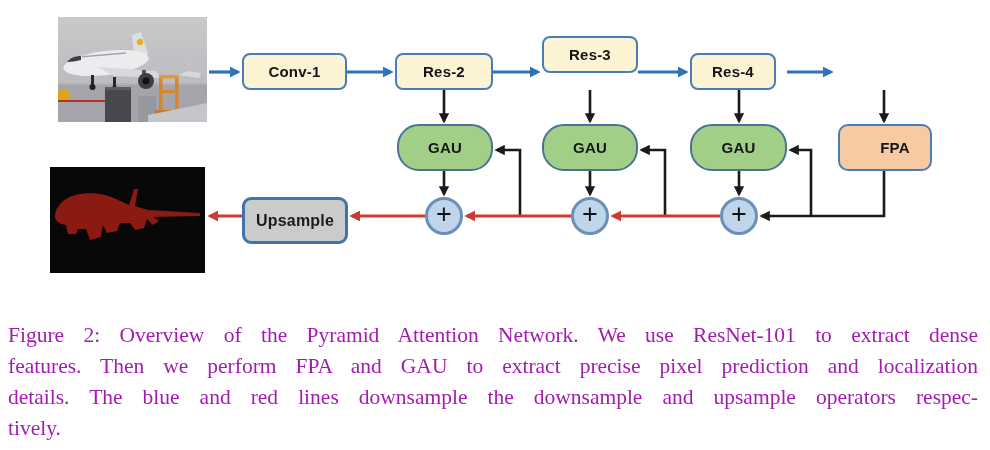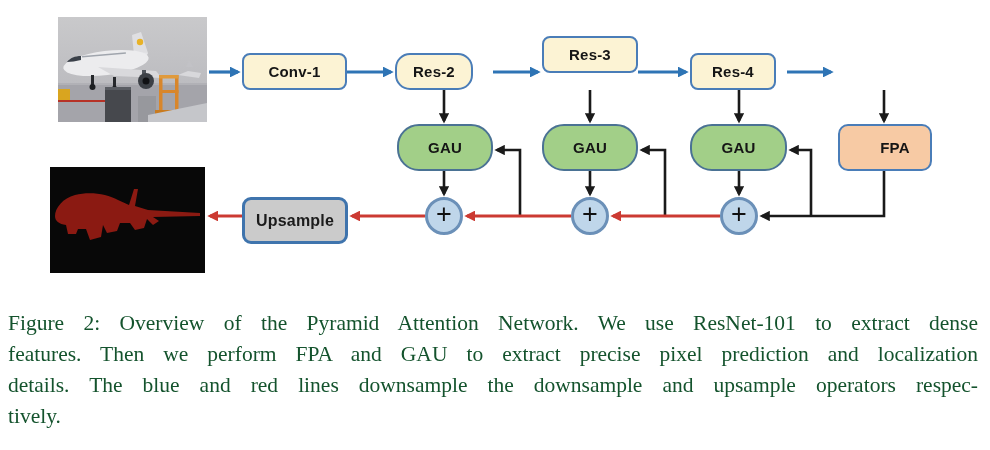--- a/index.html
+++ b/index.html
@@ -37,23 +37,23 @@
     background: #cbcbcb; border: 3px solid #3f74ad; border-radius: 9px;
     font-size: 16px; color: #1b1b1b;
   }
   .plus-circle {
     background: #bfd6ea; border: 3px solid #6b90b8; border-radius: 50%;
     font-weight: 400; font-size: 27px; line-height: 1; padding-bottom: 3px;
     color: #111;
   }
 
   .caption {
-    margin: 8px 12px 0 8px;
+    margin: 20px 12px 0 8px;
     font-family: "Liberation Serif", serif;
-    color: #14532d;
+    color: #a21caf;
     font-size: 21.5px;
     line-height: 31px;
   }
   .cap-line { margin: 0; text-align: justify; text-align-last: justify; }
   .cap-line.last { text-align: left; text-align-last: left; }
 </style>
 </head>
 <body>
 
 <div class="diagram">
@@ -141,21 +141,21 @@
   </svg>
 
   <svg class="mask" width="155" height="106" viewBox="0 0 155 106">
     <rect width="155" height="106" fill="#080808"></rect>
     <path d="M5,49 C5,41 13,31 25,28 C40,24 57,27 68,33 L79,38 L84,22 L88,22 L85,39 L98,43 L150,46 L150,49 L103,50 L109,54 L103,58 L97,52 L94,61 L85,63 L80,56 L70,56 L67,64 L57,66 L53,58 L51,70 L40,73 L36,62 L28,62 L26,67 L18,67 L16,58 C9,57 5,54 5,49 Z" fill="#8b1a12"></path>
   </svg>
 
   <div class="node stage-box" style="left:242px; top:53px; width:105px; height:37px;">
     <span>Conv-1</span>
   </div>
-  <div class="node stage-box" style="left:395px; top:53px; width:78px; height:37px;border-radius:15px;">
+  <div class="node stage-box" style="left:395px; top:53px; width:98px; height:37px;">
     <span>Res-2</span>
   </div>
   <div class="node stage-box" style="left:542px; top:36px; width:96px; height:37px;">
     <span>Res-3</span>
   </div>
   <div class="node stage-box" style="left:690px; top:53px; width:86px; height:37px;">
     <span>Res-4</span>
   </div>
 
   <div class="node gau-box" style="left:397px; top:124px; width:96px; height:47px;">

